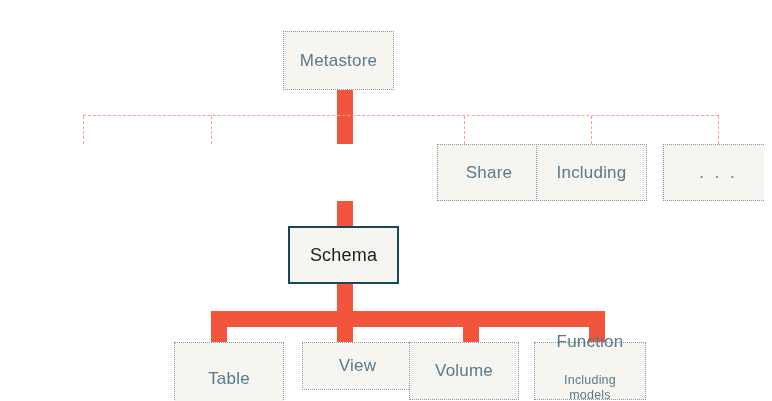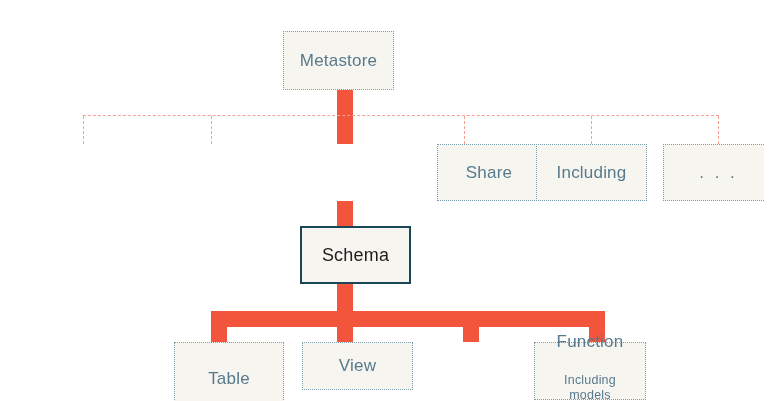--- a/index.html
+++ b/index.html
@@ -50,21 +50,21 @@
   .node.ellipsis{letter-spacing:3px;font-size:17px;}
 
   
   .n-metastore{left:267px;top:15px;width:111px;height:59px;}
   .n-storage   {left:12px; top:128px;width:111px;height:57px;}
   .n-external  {left:140px;top:128px;width:111px;height:57px;}
   .n-catalog   {left:267px;top:128px;width:110px;height:57px;}
   .n-share     {left:393px;top:128px;width:104px;height:57px;margin-left:28px;}
   .n-recipient {left:520px;top:128px;width:111px;height:57px;}
   .n-more      {left:647px;top:128px;width:111px;height:57px;}
-  .n-schema    {left:284px;top:210px;width:111px;height:58px;}
+  .n-schema    {left:272px;top:210px;width:111px;height:58px;}
   .n-table     {left:158px;top:326px;width:110px;height:74px;}
   .n-view      {left:266px;top:326px;width:111px;height:48px;margin-left:20px;}
   .n-volume    {left:393px;top:326px;width:110px;height:58px;}
   .n-function  {left:518px;top:326px;width:112px;height:58px;}
 
   
   .vline{position:absolute;width:2px;background:var(--solid-line);}
   .hline{position:absolute;height:2px;background:var(--solid-line);}
   .vdash{position:absolute;width:0;border-left:1.5px dashed var(--dashed-line);}
   .hdash{position:absolute;height:0;border-top:1.5px dashed var(--dashed-line);}
@@ -126,19 +126,22 @@
   </div>
 
   <div class="node n-table">
     <span class="lbl">Table</span>
   </div>
 
   <div class="node n-view">
     <span class="lbl">View</span>
   </div>
 
+  <div class="node n-volume">
+    <span class="lbl">Volume</span>
+  </div>
 
   <div class="node n-function">
     <span class="lbl">Function</span>
     <span class="sub">Including models</span>
   </div>
 
 </div>
 
 </body></html>

